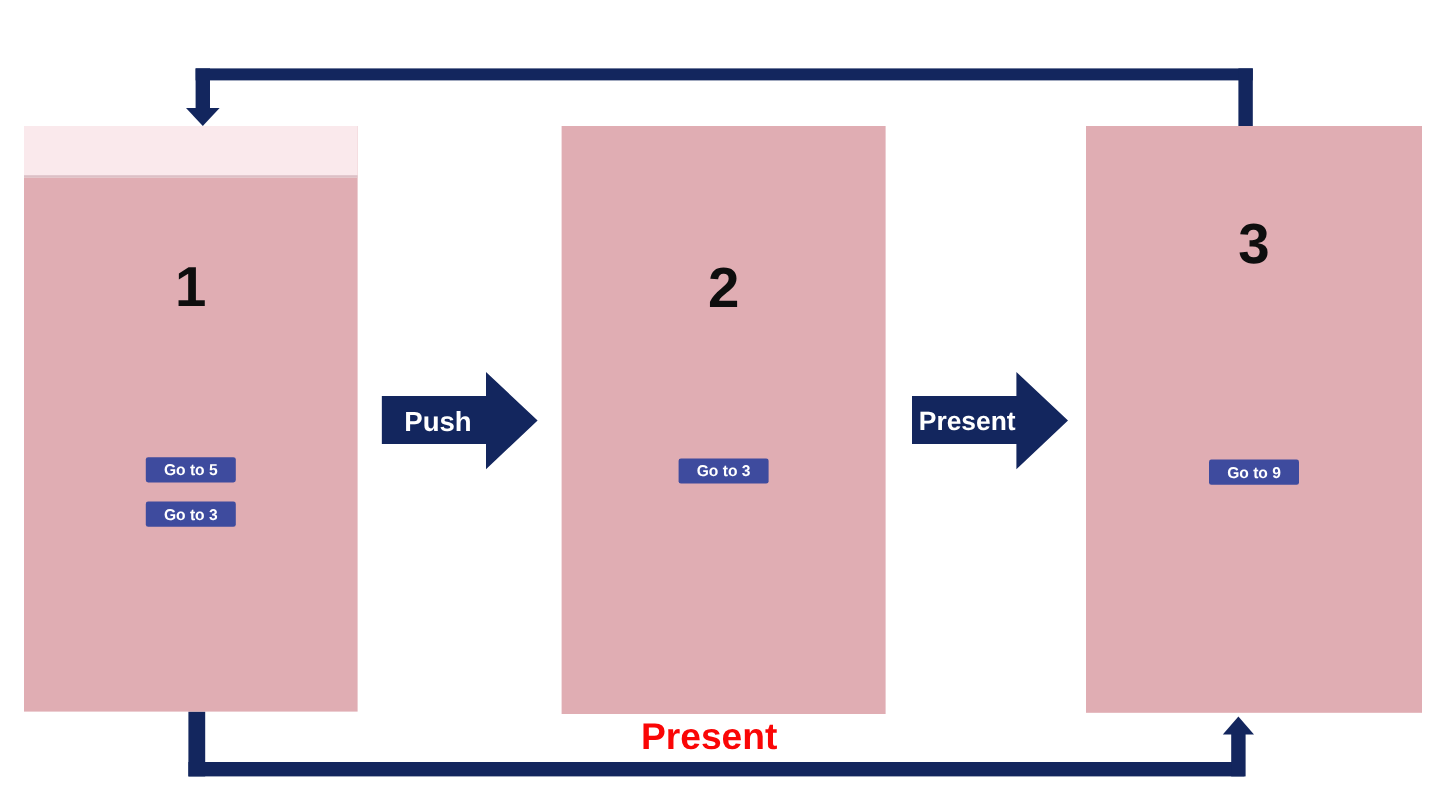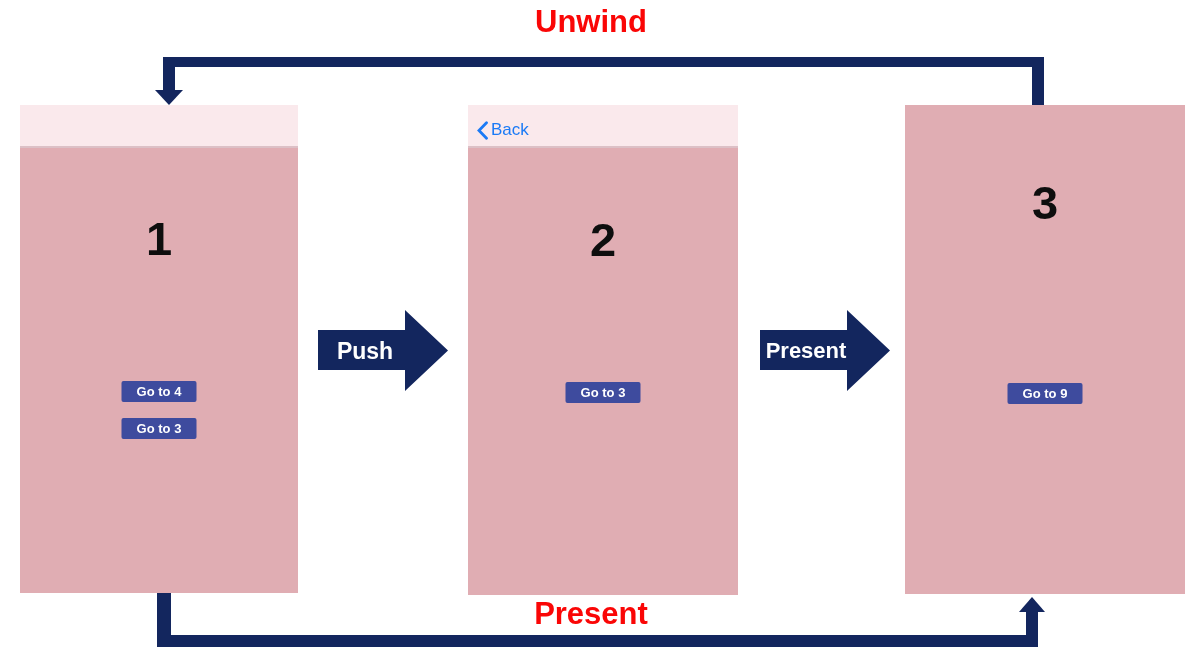--- a/index.html
+++ b/index.html
@@ -37,55 +37,46 @@
 
   
   .block-arrow { position:absolute; }
   .block-arrow text { font-family:"Liberation Sans", sans-serif; font-weight:bold; fill:#ffffff; }
 </style>
 </head>
 <body>
 
 <div class="canvas">
 
-  <div class="flow-label" style="top:4px;">Unwind</div>
 
   <div class="line" style="left:163px; top:57px; width:881px; height:10px;"></div>
   <div class="line" style="left:1032px; top:57px; width:12px; height:48px;"></div>
   <div class="line" style="left:163px; top:57px; width:12px; height:35px;"></div>
   <div class="arrowhead-down" style="left:155px; top:90px;"></div>
 
   <div class="line" style="left:157px; top:593px; width:14px; height:54px;"></div>
   <div class="line" style="left:157px; top:635px; width:880px; height:12px;"></div>
   <div class="line" style="left:1026px; top:610px; width:12px; height:37px;"></div>
   <div class="arrowhead-up" style="left:1019px; top:597px;"></div>
 
   <div class="flow-label" style="top:596px;">Present</div>
 
   <div class="screen" style="left:20px; top:105px; width:278px; height:488px;">
     <div class="navbar"></div>
     <div class="screen-number" style="top:110px;">1</div>
-    <button class="go-btn" style="top:276px;">Go to 4</button>
+    <button class="go-btn" style="top:276px;">Go to 5</button>
     <button class="go-btn" style="top:313px;">Go to 3</button>
   </div>
 
   <svg class="block-arrow" style="left:318px; top:309px;" width="131" height="83" viewBox="0 0 131 83">
     <polygon points="0,21 87,21 87,1 130,41.5 87,82 87,61 0,61" fill="var(--navy)"></polygon>
     <text x="47" y="50" text-anchor="middle" font-size="23">Push</text>
   </svg>
 
   <div class="screen" style="left:468px; top:105px; width:270px; height:490px;">
-    <div class="navbar">
-      <button class="back-btn">
-        <svg width="11" height="19" viewBox="0 0 11 19">
-          <path d="M9.5 1.8 L2 9.5 L9.5 17.2" fill="none" stroke="currentColor" stroke-width="2.8" stroke-linecap="round"></path>
-        </svg>
-        <span>Back</span>
-      </button>
-    </div>
     <div class="screen-number" style="top:111px;">2</div>
     <button class="go-btn" style="top:277px;">Go to 3</button>
   </div>
 
   <svg class="block-arrow" style="left:760px; top:309px;" width="131" height="83" viewBox="0 0 131 83">
     <polygon points="0,21 87,21 87,1 130,41.5 87,82 87,61 0,61" fill="var(--navy)"></polygon>
     <text x="46" y="49" text-anchor="middle" font-size="22">Present</text>
   </svg>
 
   <div class="screen" style="left:905px; top:105px; width:280px; height:489px;">

